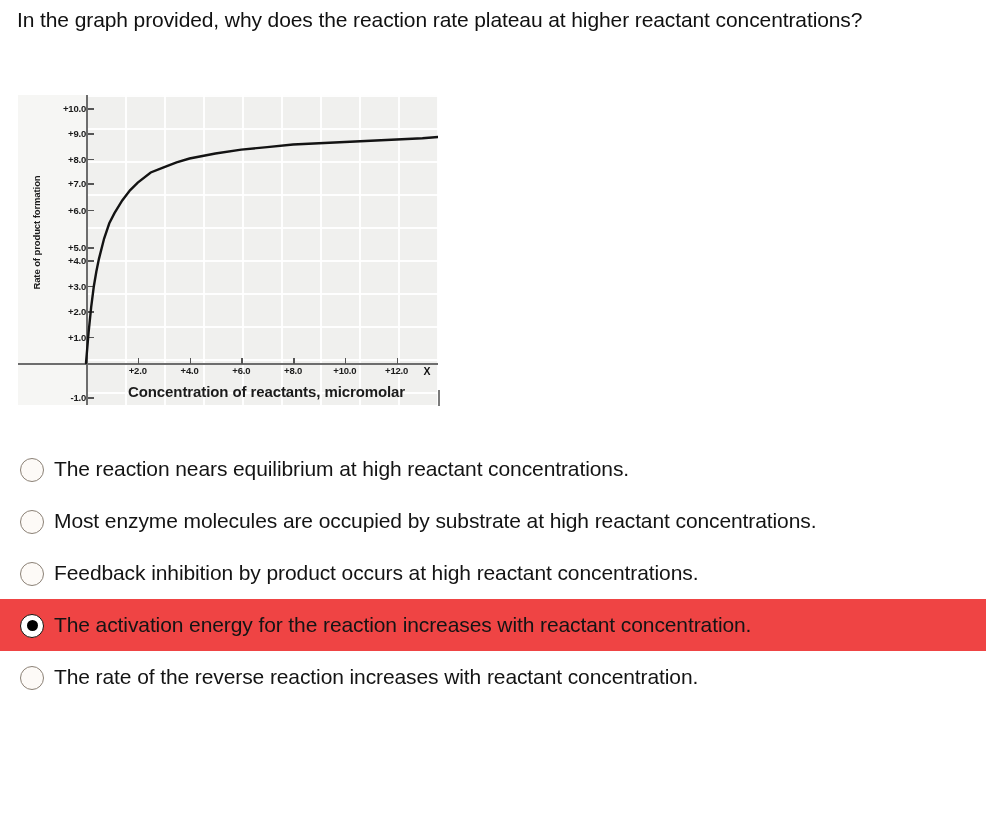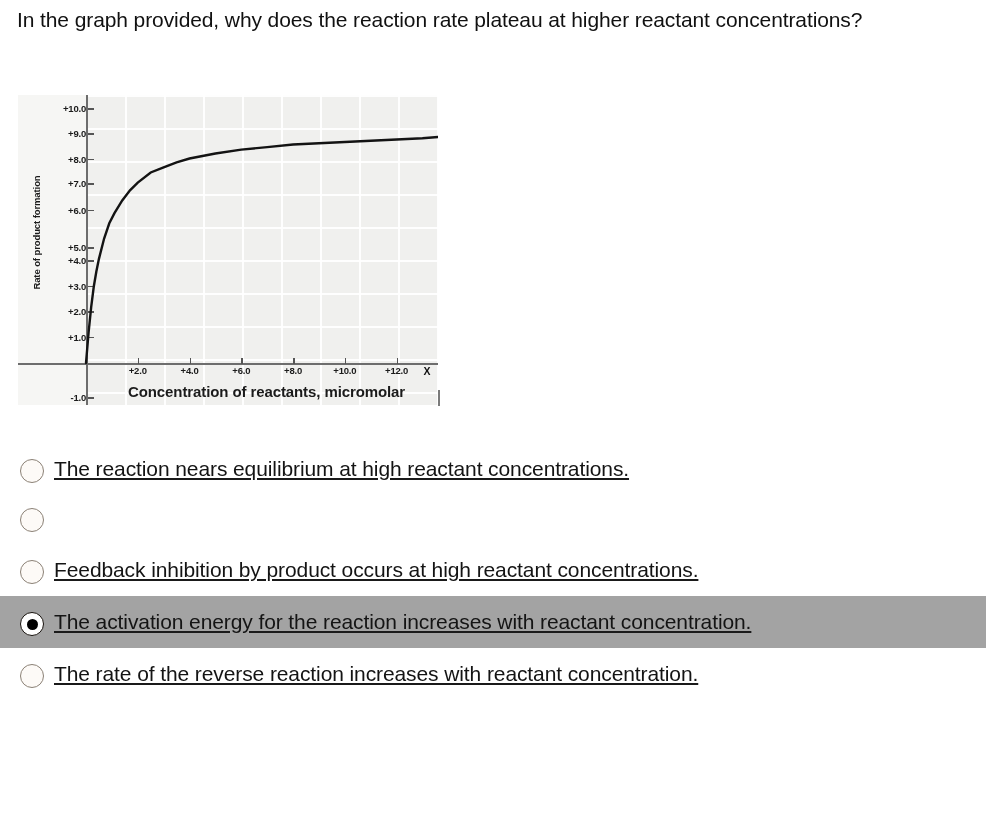--- a/index.html
+++ b/index.html
@@ -168,28 +168,27 @@
   
   .options {
     position: absolute;
     left: 0px;
     top: 443px;
     width: 986px;
   }
   .option-row {
     position: relative;
     display: flex;
-    align-items: flex-end;
+    align-items: center;
     padding: 12px 16px 12px 20px;
     min-height: 32px;
     box-sizing: border-box;
-    text-decoration: underline;
   }
   .option-row.selected {
-    background: #a3a3a3;
+    background: #ef4444;
   }
   .radio {
     flex: 0 0 auto;
     width: 24px;
     height: 24px;
     border-radius: 50%;
     border: 1.6px solid #8b8176;
     background: #fdfaf7;
     box-sizing: border-box;
     margin-top: 1px;
@@ -310,20 +309,21 @@
   <div class="edge-tick"></div>
 </div>
 
 <div class="options" id="options-list">
     <div class="option-row">
       <div class="radio"></div>
       <div class="option-label">The reaction nears equilibrium at high reactant concentrations.</div>
     </div>
     <div class="option-row">
       <div class="radio"></div>
+      <div class="option-label">Most enzyme molecules are occupied by substrate at high reactant concentrations.</div>
     </div>
     <div class="option-row">
       <div class="radio"></div>
       <div class="option-label">Feedback inhibition by product occurs at high reactant concentrations.</div>
     </div>
     <div class="option-row selected">
       <div class="radio checked"></div>
       <div class="option-label">The activation energy for the reaction increases with reactant concentration.</div>
     </div>
     <div class="option-row">

